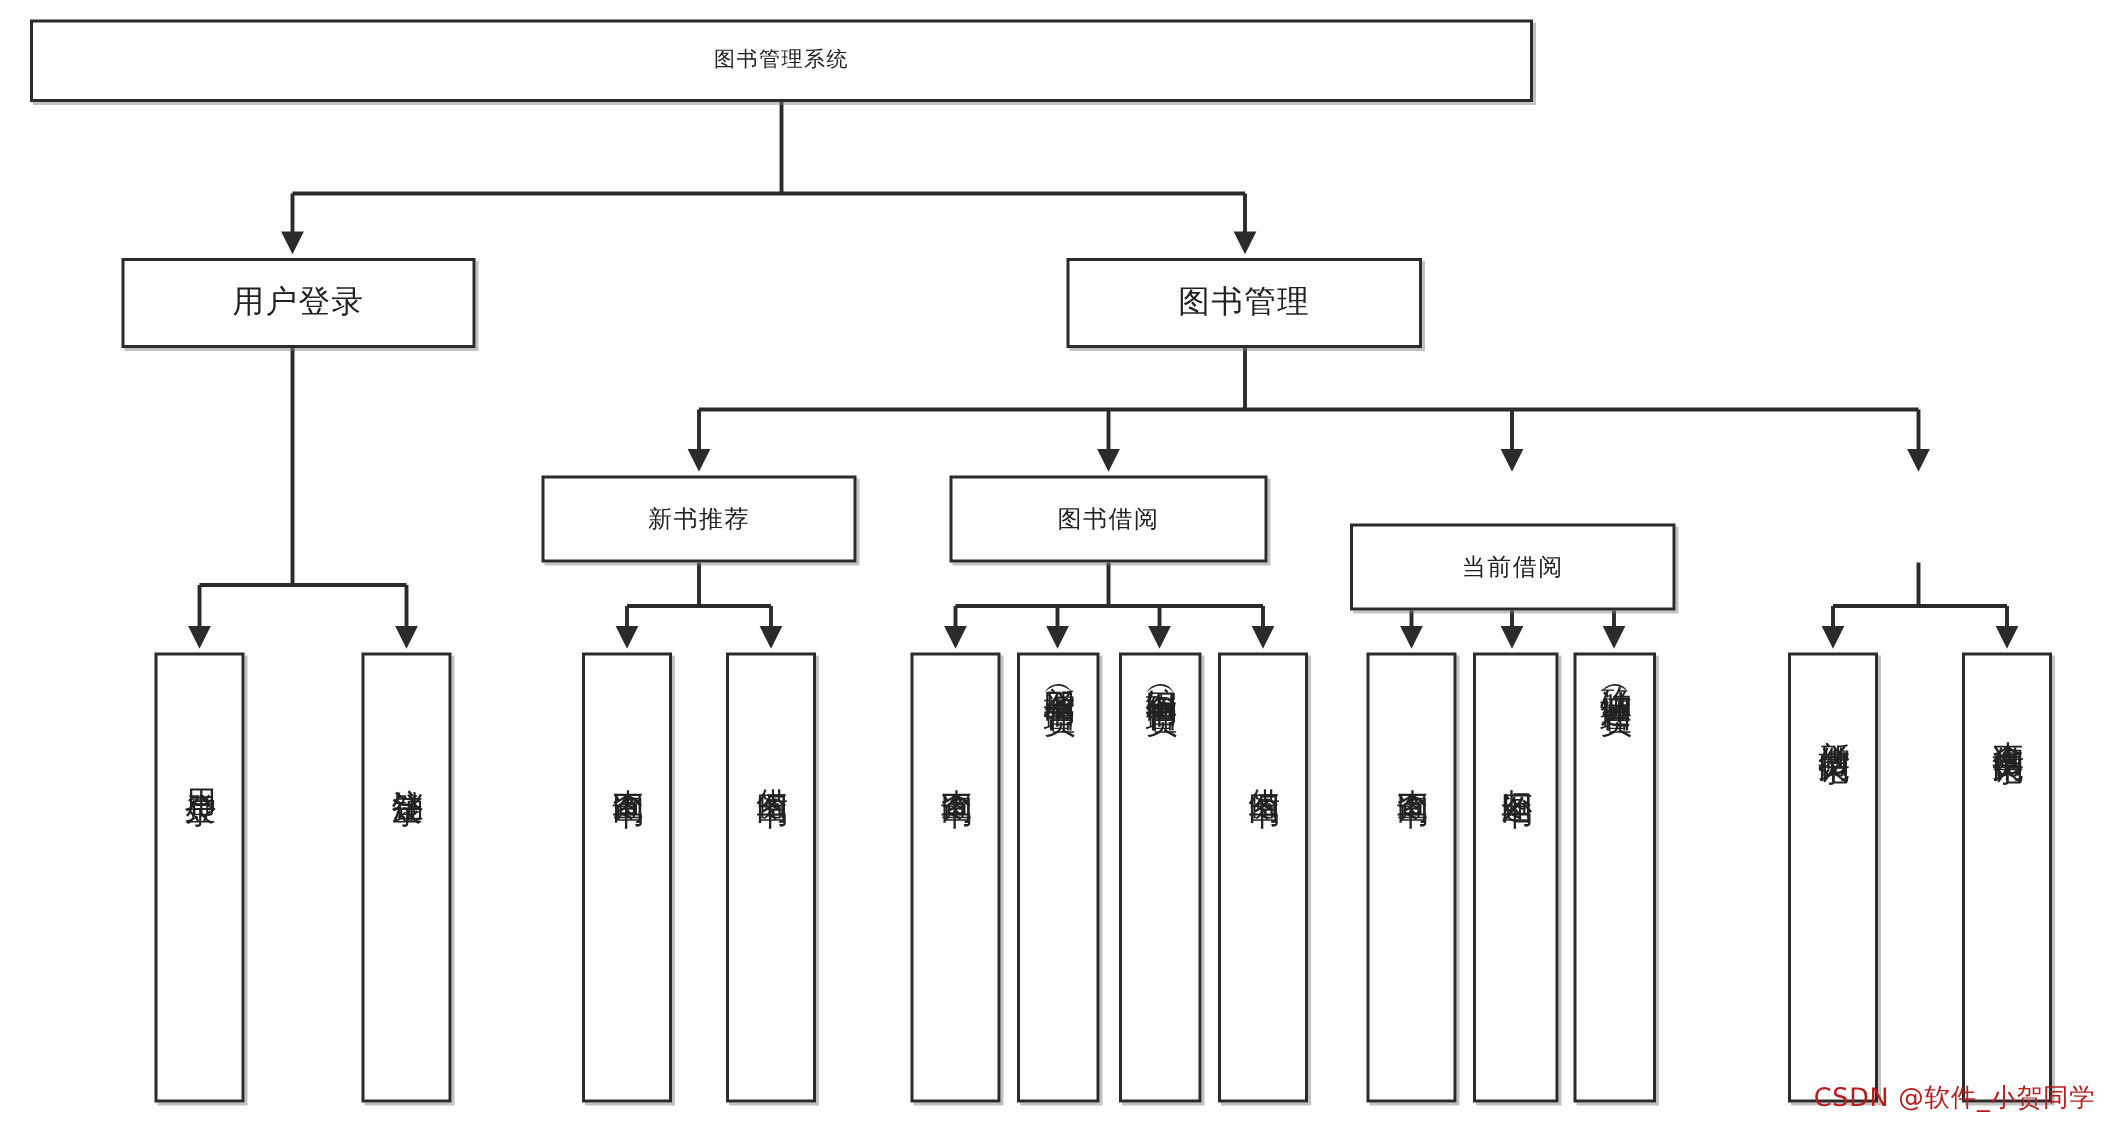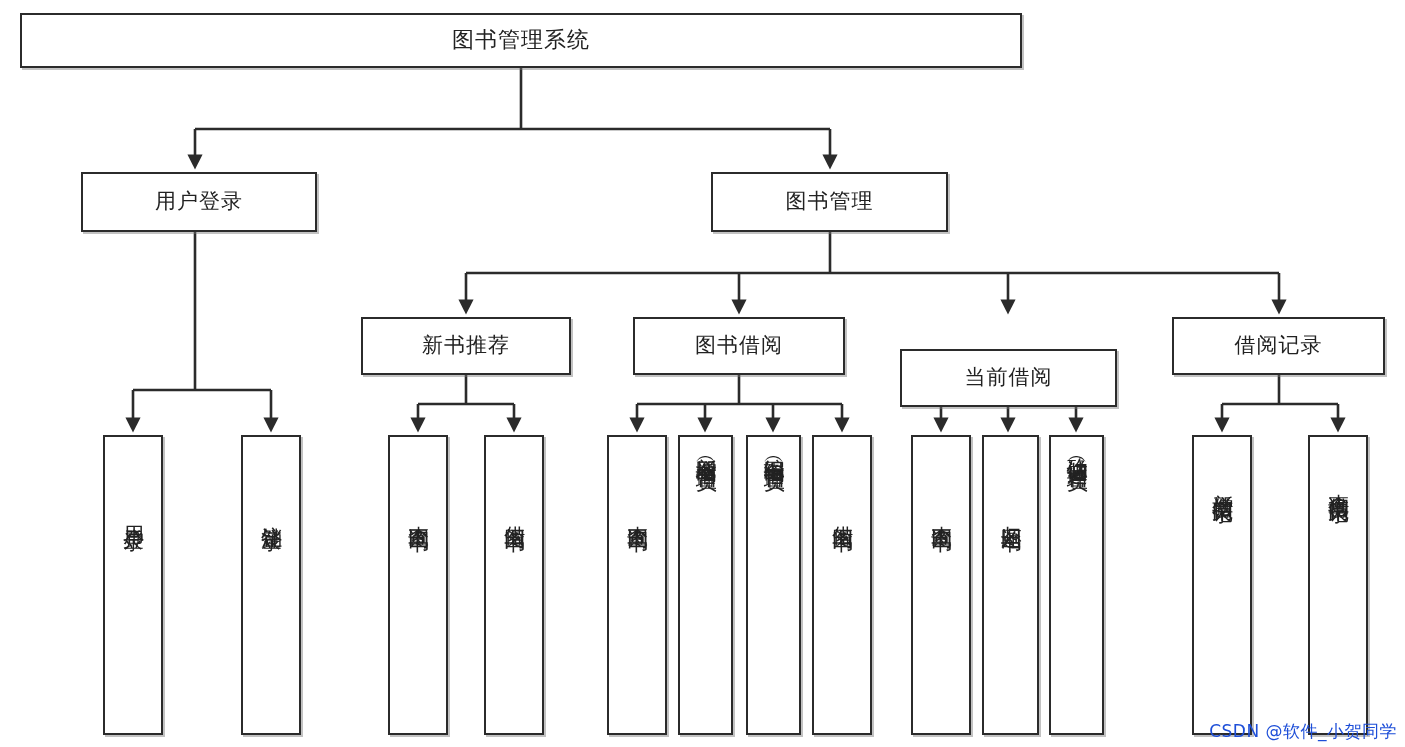--- a/index.html
+++ b/index.html
@@ -24,23 +24,23 @@
     color:#1b1b1b;
     box-shadow:2px 2px 0 rgba(120,120,120,0.45);
   }
   .node .label{
     font-size:21px;
     line-height:1.2;
     letter-spacing:1px;
     white-space:nowrap;
     color:#222;
   }
-  .node.level1 .label{font-size:22px;}
+  .node.level1 .label{font-size:14px;}
   .node.level2 .label{font-size:21px;}
-  .node.level3 .label{font-size:21px;}
+  .node.level3 .label{font-size:16px;}
 
   
   .node.leaf{
     align-items:flex-start;
     justify-content:center;
     padding-top:6px;
   }
   .node.leaf .label{
     writing-mode:vertical-rl;
     text-orientation:upright;
@@ -50,21 +50,21 @@
     white-space:nowrap;
     display:block;
   }
   .node.leaf.tall-text{padding-top:4px;}
 
   .watermark{
     position:absolute;
     right:8px;
     bottom:4px;
     font-size:17px;
-    color:#1d4ed8;
+    color:#b91c1c;
     letter-spacing:0.5px;
     white-space:nowrap;
     user-select:none;
   }
 </style>
 </head>
 <body>
 
 <div id="canvas">
 
@@ -137,23 +137,20 @@
   </div>
 
   <div class="node level3" style="left:633px;top:317px;width:212px;height:58px;justify-content:center;">
     <span class="label">图书借阅</span>
   </div>
 
   <div class="node level3" style="left:900px;top:317px;width:217px;height:58px;margin-top:32px;">
     <span class="label">当前借阅</span>
   </div>
 
-  <div class="node level3" style="left:1172px;top:317px;width:213px;height:58px;">
-    <span class="label">借阅记录</span>
-  </div>
 
   <div class="node leaf" style="left:103px;top:435px;width:60px;height:300px;padding-top:72px;">
     <span class="label">用户登录</span>
   </div>
 
   <div class="node leaf" style="left:241px;top:435px;width:60px;height:300px;padding-top:72px;">
     <span class="label">注销登录</span>
   </div>
 
   <div class="node leaf" style="left:388px;top:435px;width:60px;height:300px;padding-top:72px;">

